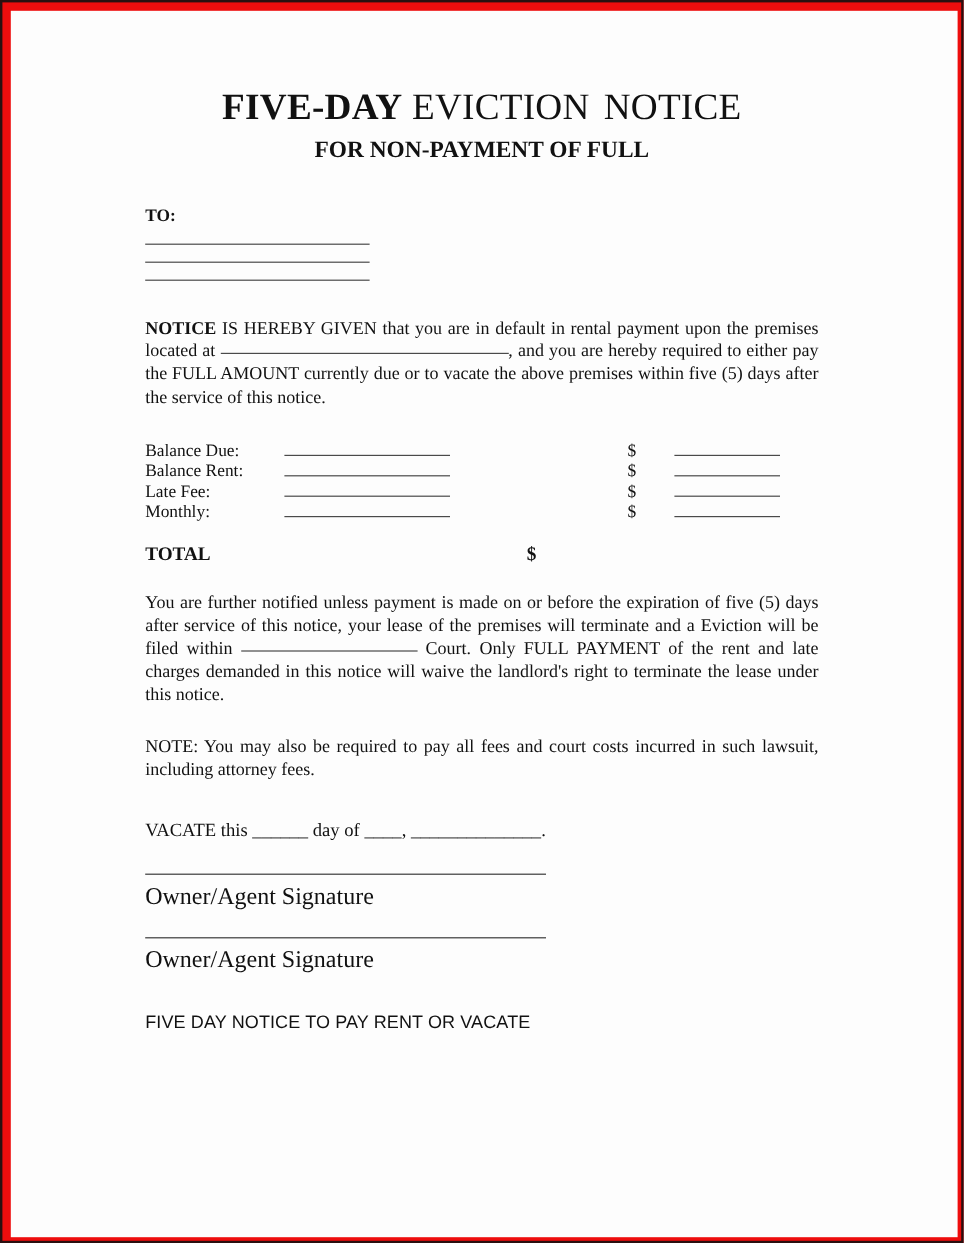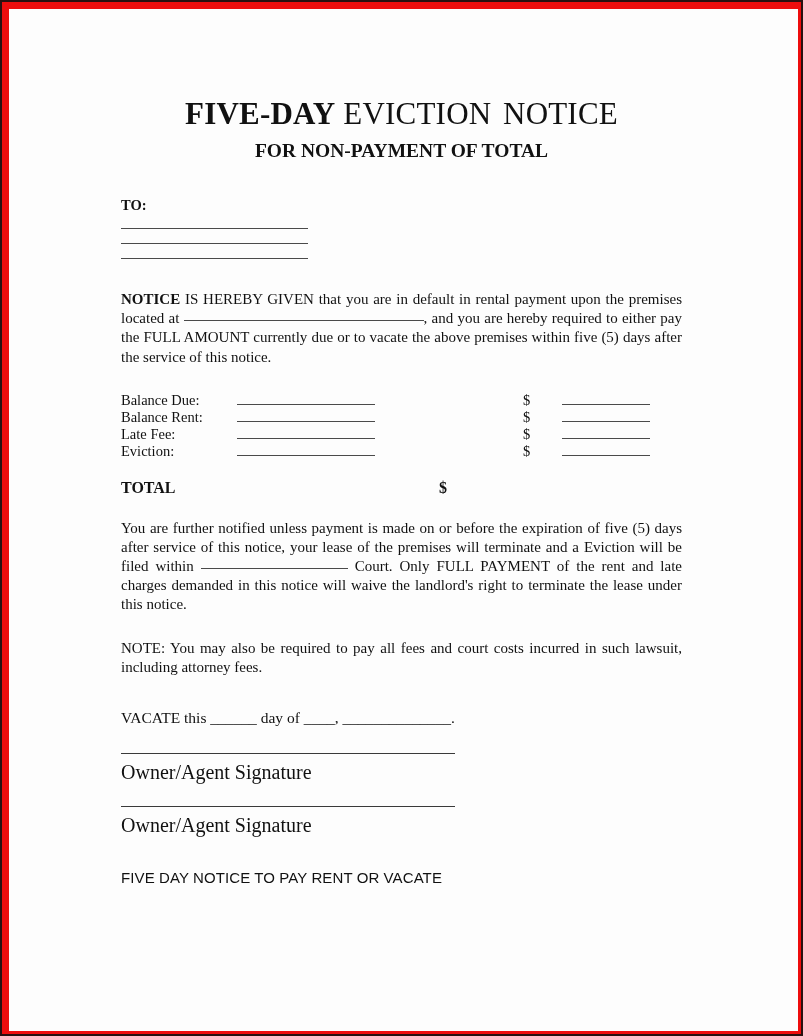--- a/index.html
+++ b/index.html
@@ -38,21 +38,21 @@
     position: absolute;
     left: 121px;
     top: 0;
     width: 561px;
     color: #111111;
   }
 
   .title {
     text-align: center;
     margin: 0;
-    padding-top: 98px;
+    padding-top: 73px;
     font-size: 31px;
     font-weight: normal;
     letter-spacing: 0.2px;
     line-height: 1.05;
     white-space: nowrap;
   }
   .title .strong { font-weight: bold; }
   .title .gap { letter-spacing: 4px; }
 
   .subtitle {
@@ -169,21 +169,21 @@
 <body>
 
 <div class="page-frame">
   <div class="page-sheet"></div>
 </div>
 
 <div class="doc">
 
   <h1 class="title"><span class="strong">FIVE-DAY</span> <span>EVICTION</span><span class="gap">&nbsp;</span><span>NOTICE</span></h1>
 
-  <h2 class="subtitle">FOR NON-PAYMENT OF TOTAL</h2>
+  <h2 class="subtitle">FOR NON-PAYMENT OF FULL</h2>
 
   <p class="to-label">TO:</p>
 
   <div class="to-lines">
     <hr class="rule">
     <hr class="rule">
     <hr class="rule">
   </div>
 
   <p class="para para-notice"><span class="b">NOTICE</span><span> IS HEREBY GIVEN that you are in default in rental payment upon the premises located at </span><span class="inline-rule w-premises"></span><span>, and you are hereby required to either pay the FULL AMOUNT currently due or to vacate the above premises within five (5) days after the service of this notice.</span></p>
@@ -208,21 +208,21 @@
 
     <div class="amt-row">
       <span class="amt-label">Late Fee:</span>
       <span class="amt-line"></span>
       <span class="amt-spacer"></span>
       <span class="amt-dollar">$</span>
       <span class="amt-line2"></span>
     </div>
 
     <div class="amt-row">
-      <span class="amt-label">Eviction:</span>
+      <span class="amt-label">Monthly:</span>
       <span class="amt-line"></span>
       <span class="amt-spacer"></span>
       <span class="amt-dollar">$</span>
       <span class="amt-line2"></span>
     </div>
 
     <div class="total-row">
       <span class="total-label">TOTAL</span>
       <span class="total-dollar">$</span>
     </div>

